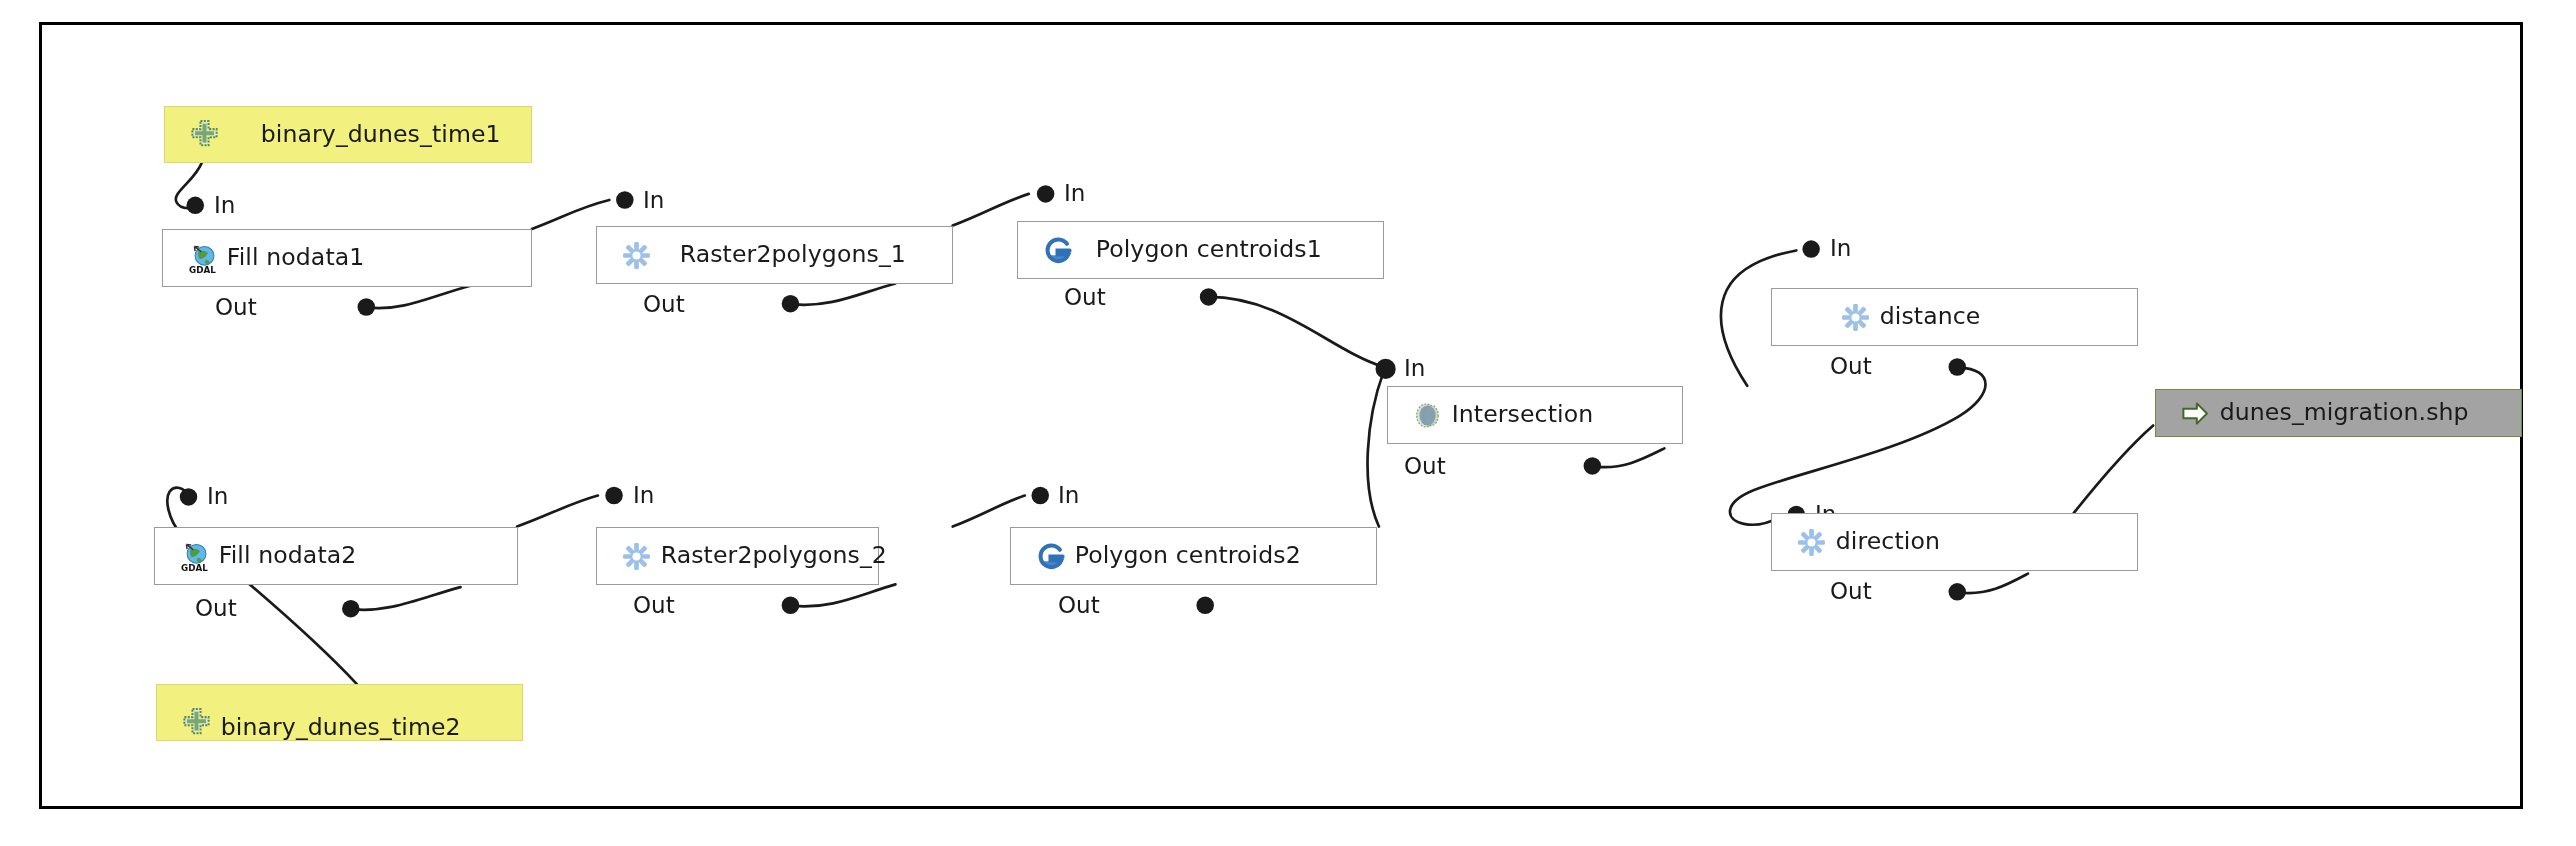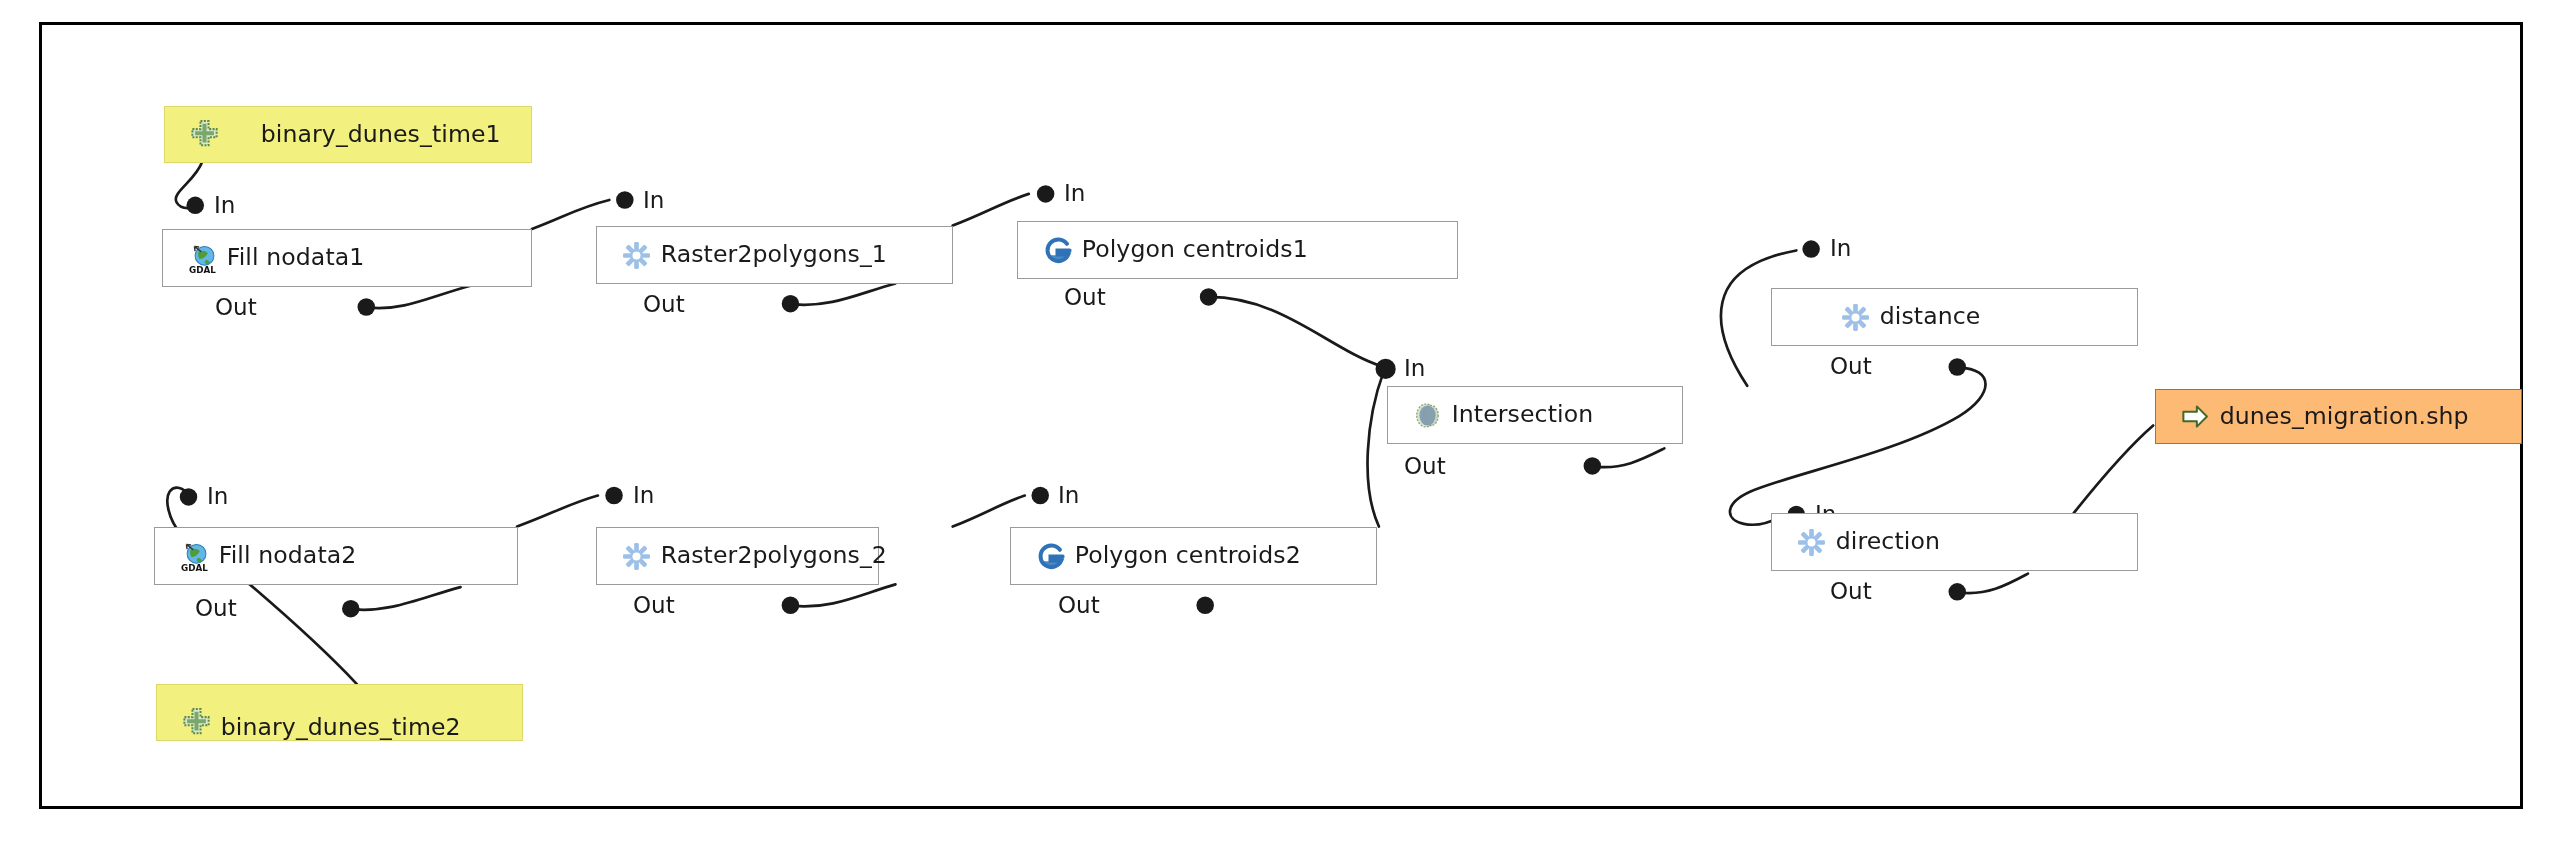--- a/index.html
+++ b/index.html
@@ -21,22 +21,22 @@
   }
   .node.algo{
     background:#ffffff;border:1.3px solid #9b9b9b;
     height:58px;
   }
   .node.param{
     background:#f2f07e;border:1.3px solid #dcd96a;
     height:57px;
   }
   .node.output{
-    background:#fdba74;border:1.3px solid #6f8c3a;
-    height:55px;
+    background:#a3a3a3;border:1.3px solid #6f8c3a;
+    height:48px;
   }
   .node .glyph{
     width:35px;height:35px;margin-left:22px;margin-right:6.7px;
     flex:0 0 35px;position:relative;
   }
   .node .nlabel{
     font-size:23.6px;color:#1a1a1a;letter-spacing:0.1px;
     white-space:nowrap;line-height:1;
   }
 
@@ -144,36 +144,36 @@
       <circle cx="29" cy="22" r="14" fill="#62b7e8" stroke="#2a7fb5" stroke-width="1.5"></circle>
       <path d="M20 16 q8 -4 14 2 q-4 8 -12 9 q-4 -5 -2 -11 z" fill="#4f9b3e"></path>
       <path d="M31 28 q6 1 6 6 q-5 2 -8 -2 z" fill="#4f9b3e"></path>
       <path d="M14 8 l10 8 M14 8 l1 7 M14 8 l7 1" stroke="#333" stroke-width="2.2" fill="none"></path>
       <text x="6" y="48" font-family="DejaVu Sans, sans-serif" font-size="13" font-weight="bold" fill="#111">GDAL</text>
     </svg>
   </span>
   <span class="nlabel">Fill nodata1</span>
 </div>
 
-<div class="node algo" style="left:596px;top:226px;width:357px;">
+<div class="node algo" style="left:596px;top:226px;width:357px;gap:19px;">
   <span class="glyph">
     <svg class="ico-svg" viewBox="0 0 52 52" xmlns="http://www.w3.org/2000/svg">
       <g fill="#9dc0e8">
         <rect x="22.5" y="6" width="7" height="40" rx="2"></rect>
         <rect x="22.5" y="6" width="7" height="40" rx="2" transform="rotate(45 26 26)"></rect>
         <rect x="22.5" y="6" width="7" height="40" rx="2" transform="rotate(90 26 26)"></rect>
         <rect x="22.5" y="6" width="7" height="40" rx="2" transform="rotate(135 26 26)"></rect>
       </g>
       <circle cx="26" cy="26" r="6" fill="#ffffff"></circle>
     </svg>
   </span>
   <span class="nlabel">Raster2polygons_1</span>
 </div>
 
-<div class="node algo" style="left:1017px;top:221px;width:441px;">
+<div class="node algo" style="left:1017px;top:221px;width:367px;gap:14px;">
   <span class="glyph">
     <svg class="ico-svg" viewBox="0 0 52 52" xmlns="http://www.w3.org/2000/svg">
       <path d="M40 16 A16 16 0 1 0 42 32 L26 32 L26 26 L44 26" fill="none" stroke="#2f72b8" stroke-width="6" stroke-linecap="round"></path>
       <path d="M13 33 L40 33 L26 44 Z" fill="#2f72b8" opacity="0.85"></path>
     </svg>
   </span>
   <span class="nlabel">Polygon centroids1</span>
 </div>
 
 <div class="node algo" style="left:1387px;top:386px;width:296px;">

